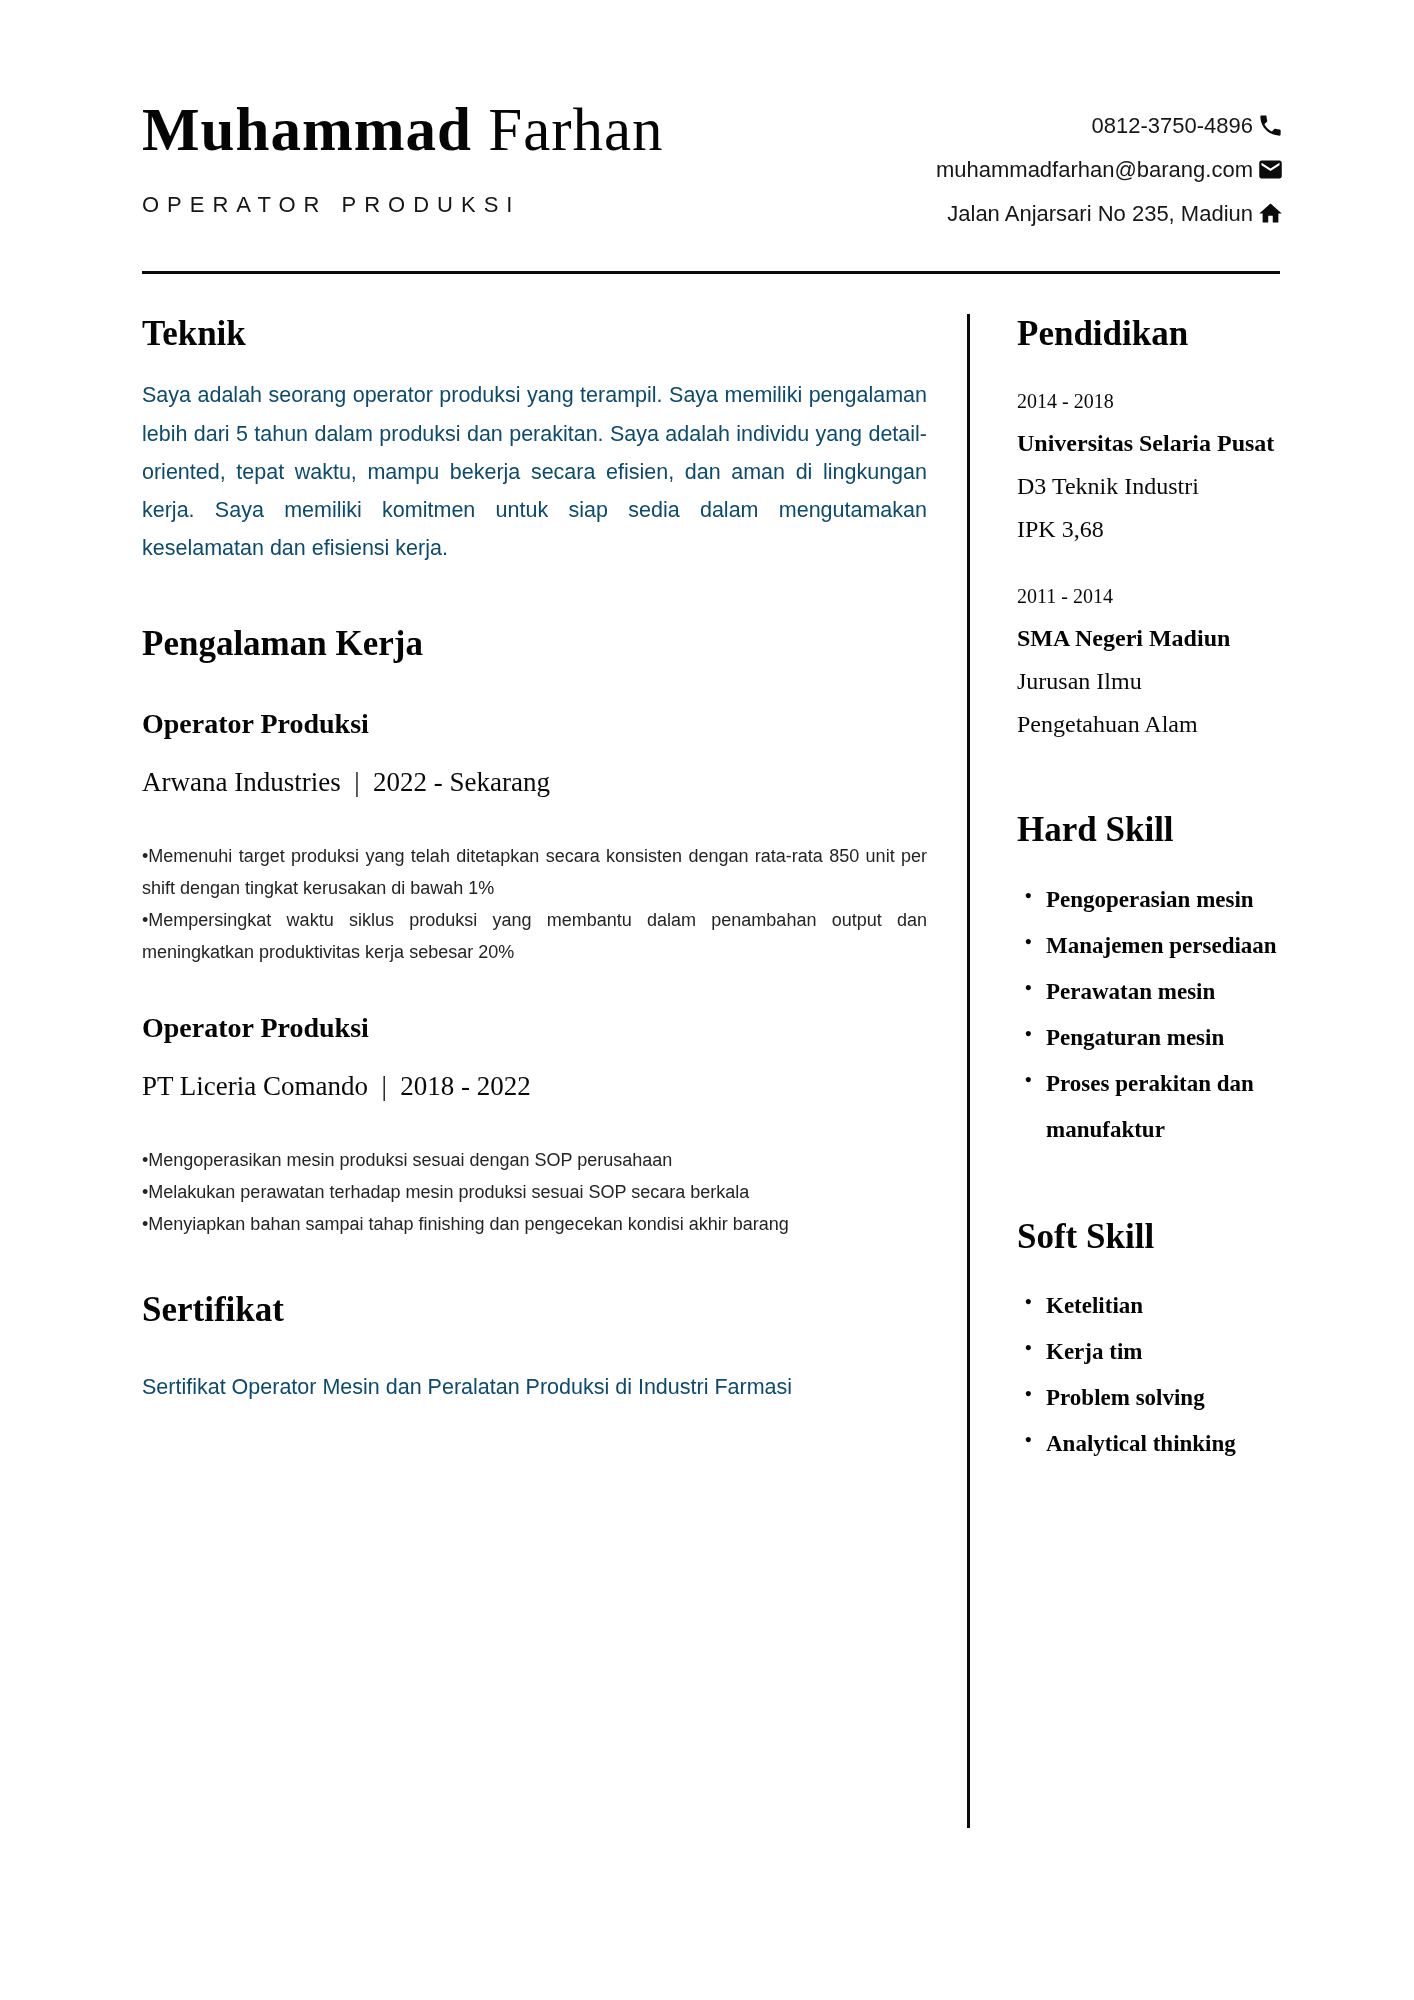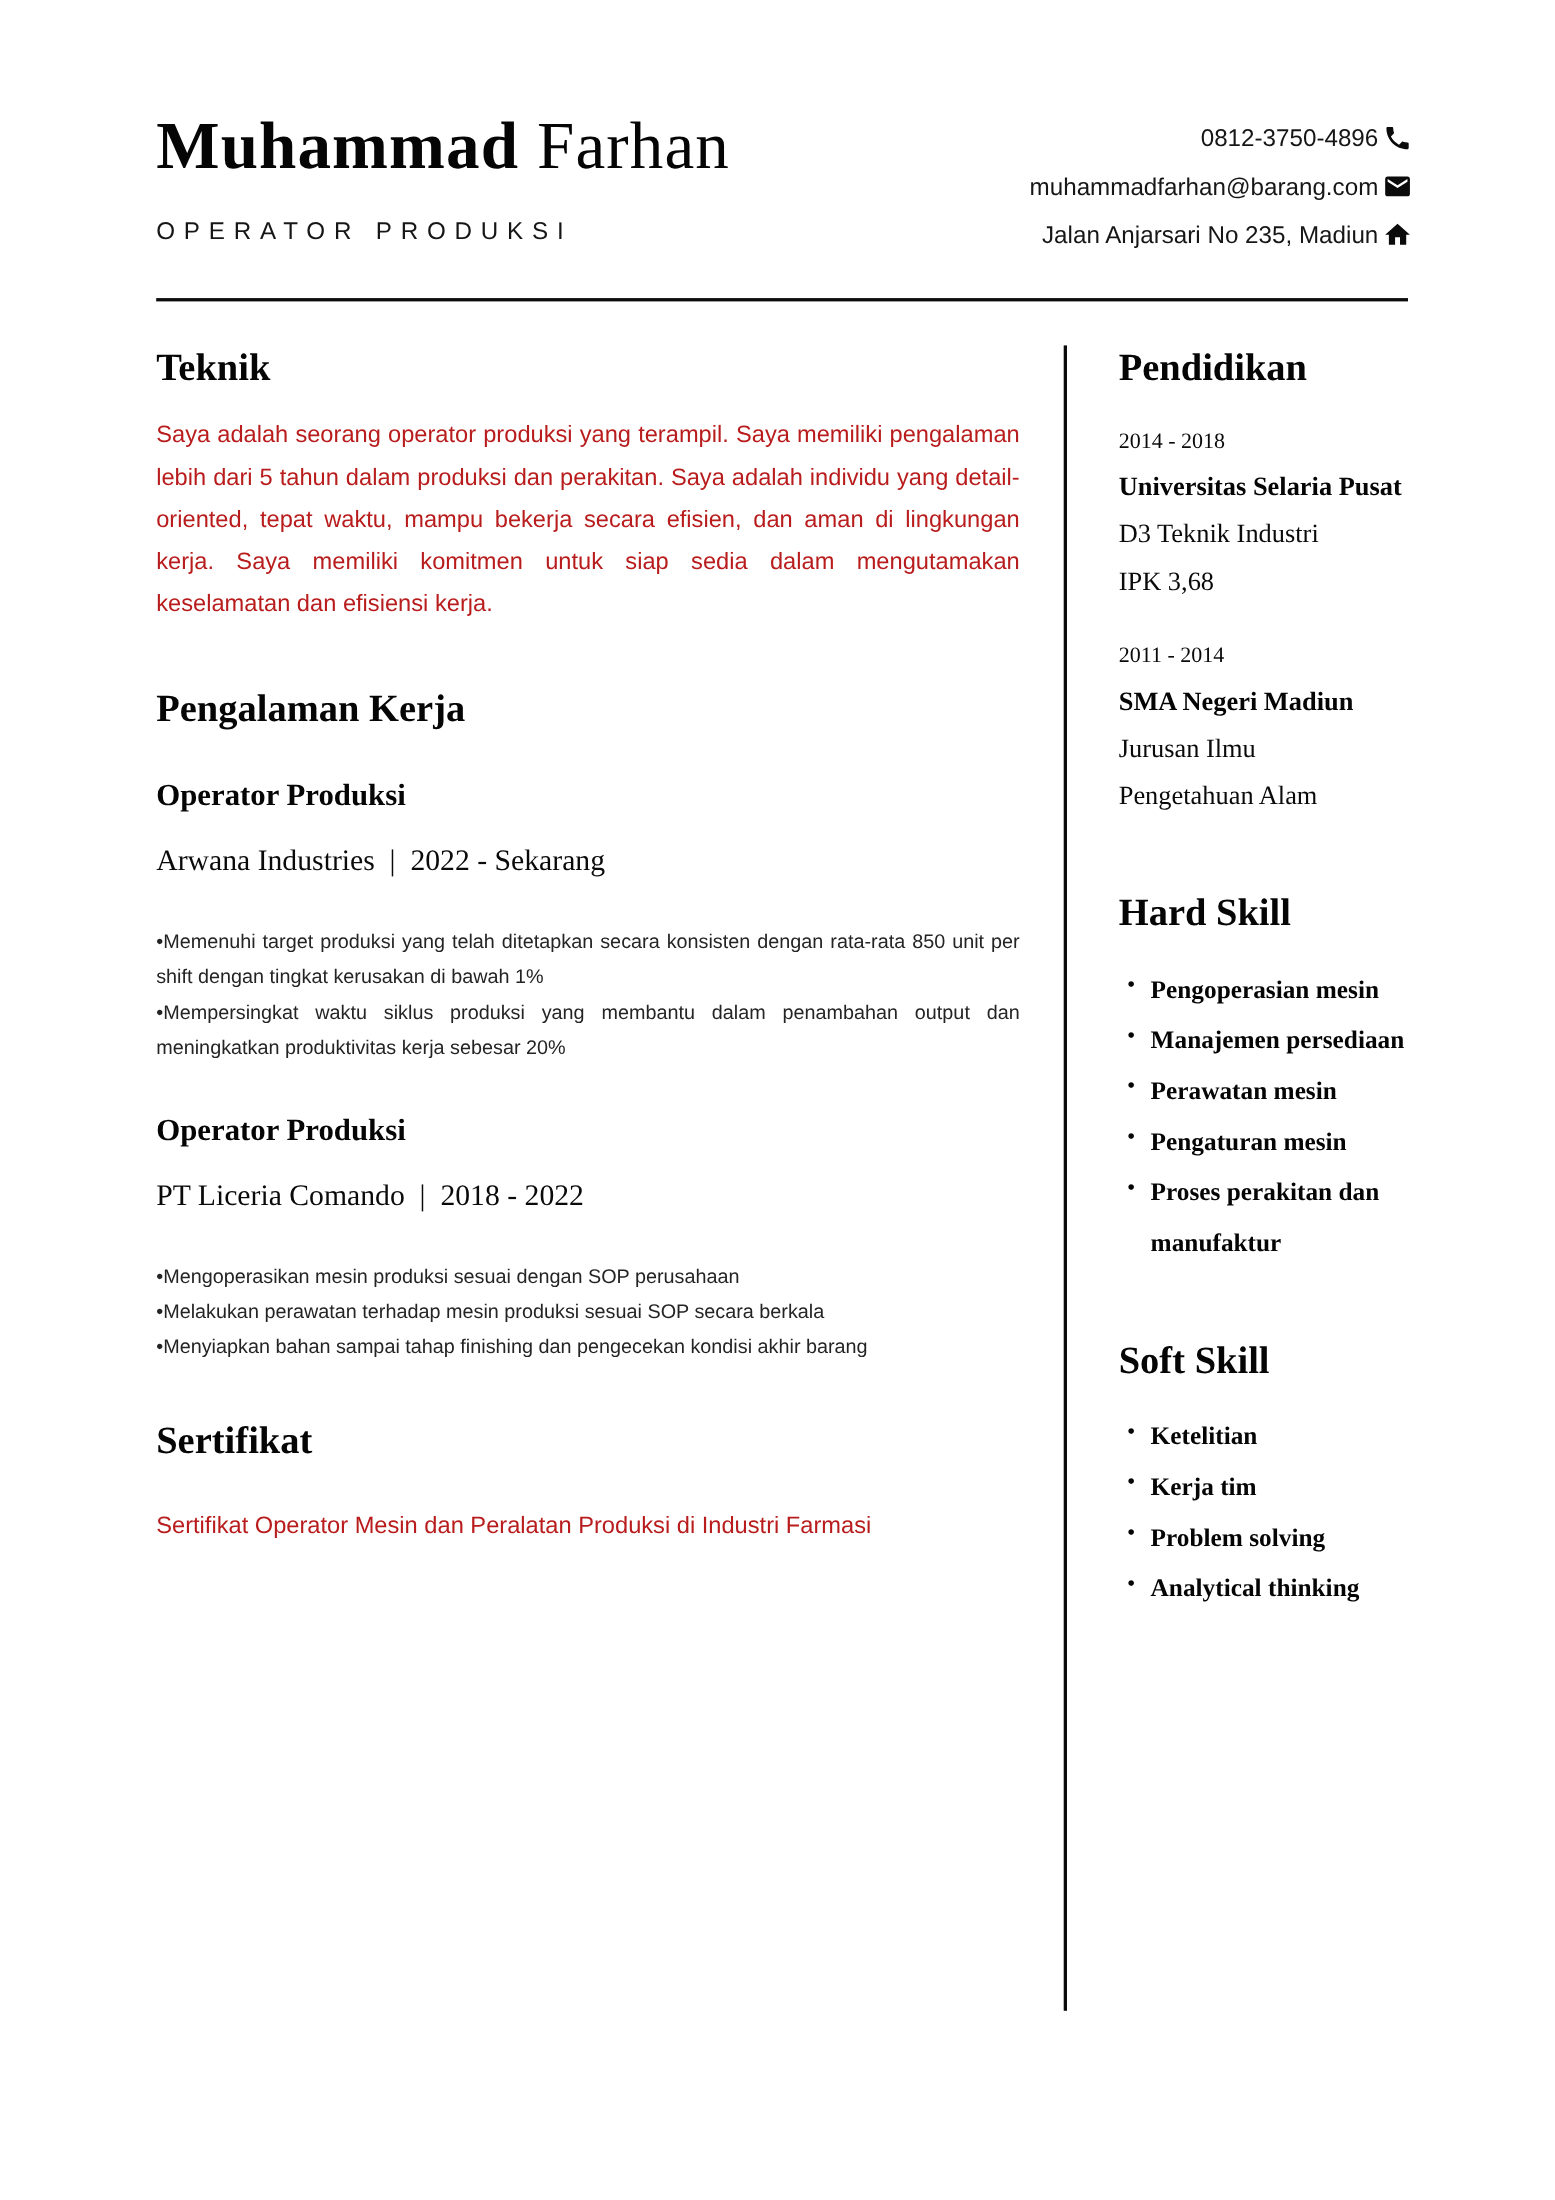--- a/index.html
+++ b/index.html
@@ -8,21 +8,21 @@
     width:1414px;height:2000px;
     margin:0 auto;
     background:#ffffff;
     overflow:hidden;
     box-sizing:border-box;
     color:#000;
   }
 
   
   header{
-    display:flex;justify-content:space-between;align-items:center;
+    display:flex;justify-content:space-between;align-items:flex-start;
     padding:98px 130px 0 142px;
   }
   h1{
     margin:0;
     font-family:"Liberation Serif","DejaVu Serif",serif;
     font-size:61px;font-weight:400;letter-spacing:1px;line-height:1.05;
     color:#050505;
   }
   h1 .nb{font-weight:700;}
   .job-title{
@@ -69,21 +69,21 @@
     font-family:"Liberation Serif","DejaVu Serif",serif;
     font-size:28px;font-weight:700;color:#050505;
   }
   .meta{
     font-family:"Liberation Serif","DejaVu Serif",serif;
     font-size:27px;font-weight:400;color:#0a0a0a;
   }
   .body-text{
     margin:22px 0 0 0;
     font-family:"Liberation Sans","DejaVu Sans",sans-serif;
-    font-size:21.5px;line-height:1.78;color:#b91c1c;
+    font-size:21.5px;line-height:1.78;color:#0c4a6e;
     text-align:justify;
   }
   .mt-exp{margin-top:56px;}
   .job h3{margin-top:44px;}
   .job .meta{margin-top:27px;}
   .bullets{margin-top:42px;}
   .bullet{
     margin:0;
     font-family:"Liberation Sans","DejaVu Sans",sans-serif;
     font-size:18px;line-height:1.78;color:#242424;

